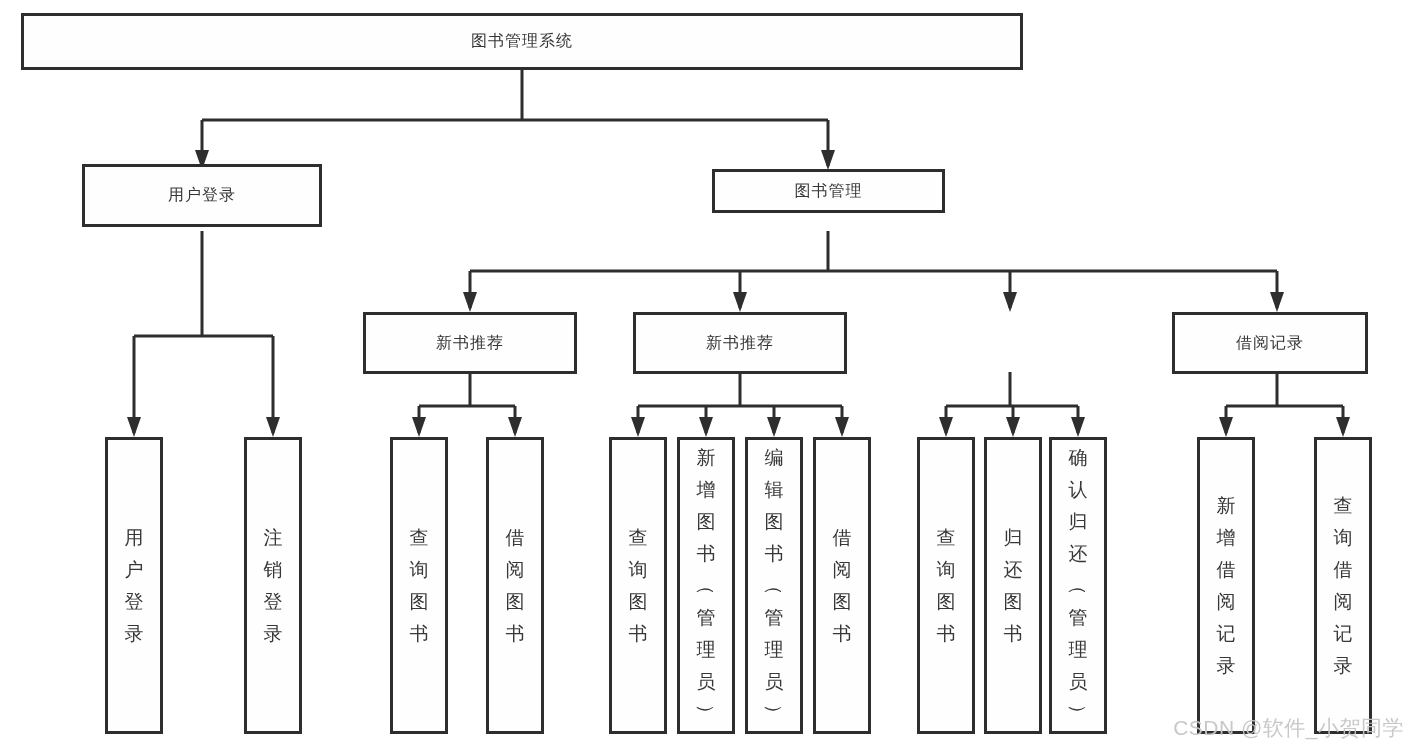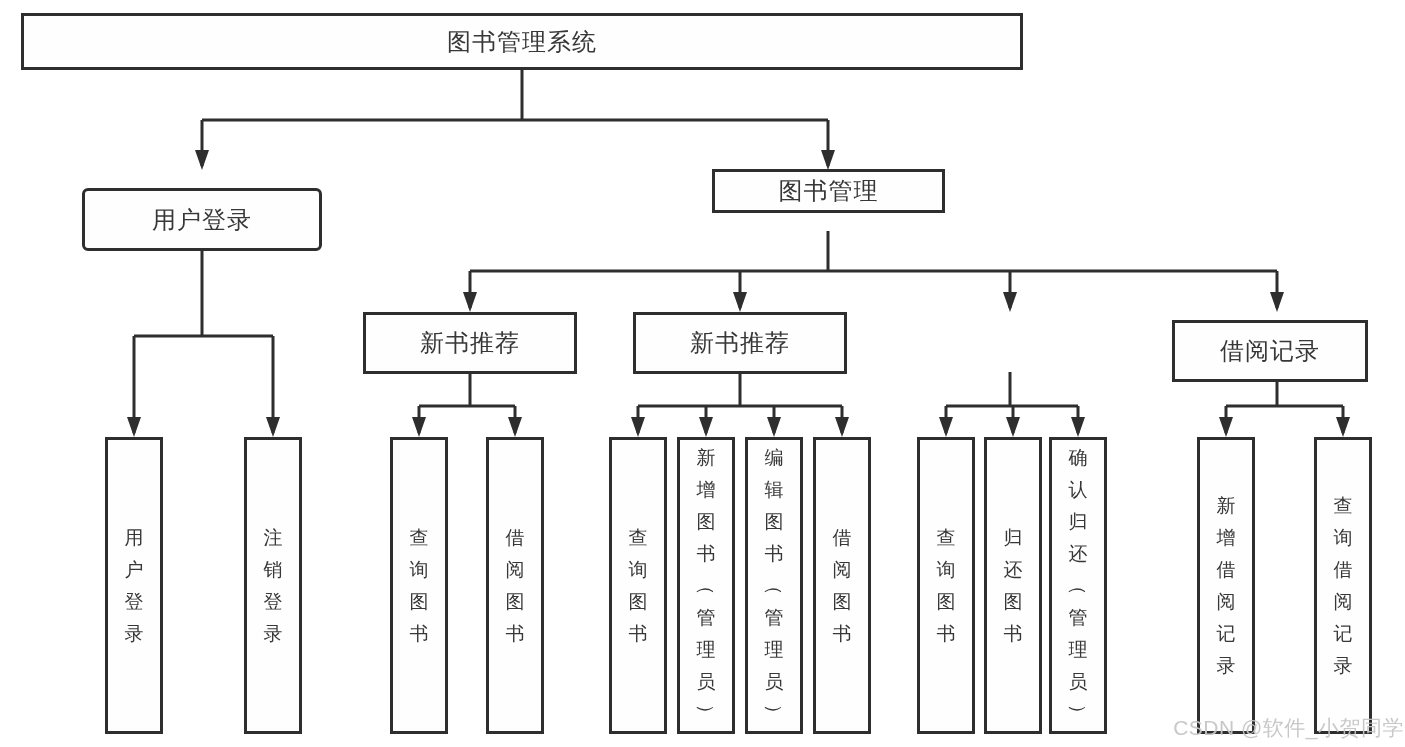--- a/index.html
+++ b/index.html
@@ -22,32 +22,32 @@
     box-sizing: border-box;
     border: 3px solid #2e2e2e;
     background: #fffefe;
     color: #373737;
     display: flex;
     align-items: center;
     justify-content: center;
     z-index: 2;
   }
   .hlabel {
-    font-size: 24px;
+    font-size: 16px;
     letter-spacing: 1px;
     white-space: nowrap;
   }
   .root  { left: 21px;  top: 13px;  width: 1002px; height: 57px; }
-  .lvl2a { left: 82px;  top: 188px; width: 240px;  height: 63px; border-radius: 6px; }
+  .lvl2a { left: 82px;  top: 164px; width: 240px;  height: 63px; }
   .lvl2b { left: 712px; top: 169px; width: 233px;  height: 44px; }
   .grp   { top: 312px; height: 62px; align-items: center; }
   .grp1  { left: 363px;  width: 214px; }
   .grp2  { left: 633px;  width: 214px; }
   .grp3  { left: 903px;  width: 214px; }
-  .grp4  { left: 1172px; width: 196px; margin-top: 8px; }
+  .grp4  { left: 1172px; width: 196px; }
   .leaf  { top: 437px; height: 297px; width: 58px; }
   .vtext {
     display: flex;
     flex-direction: column;
     align-items: center;
     justify-content: center;
     gap: 13px;
     height: 100%;
     width: 100%;
     font-size: 19px;

